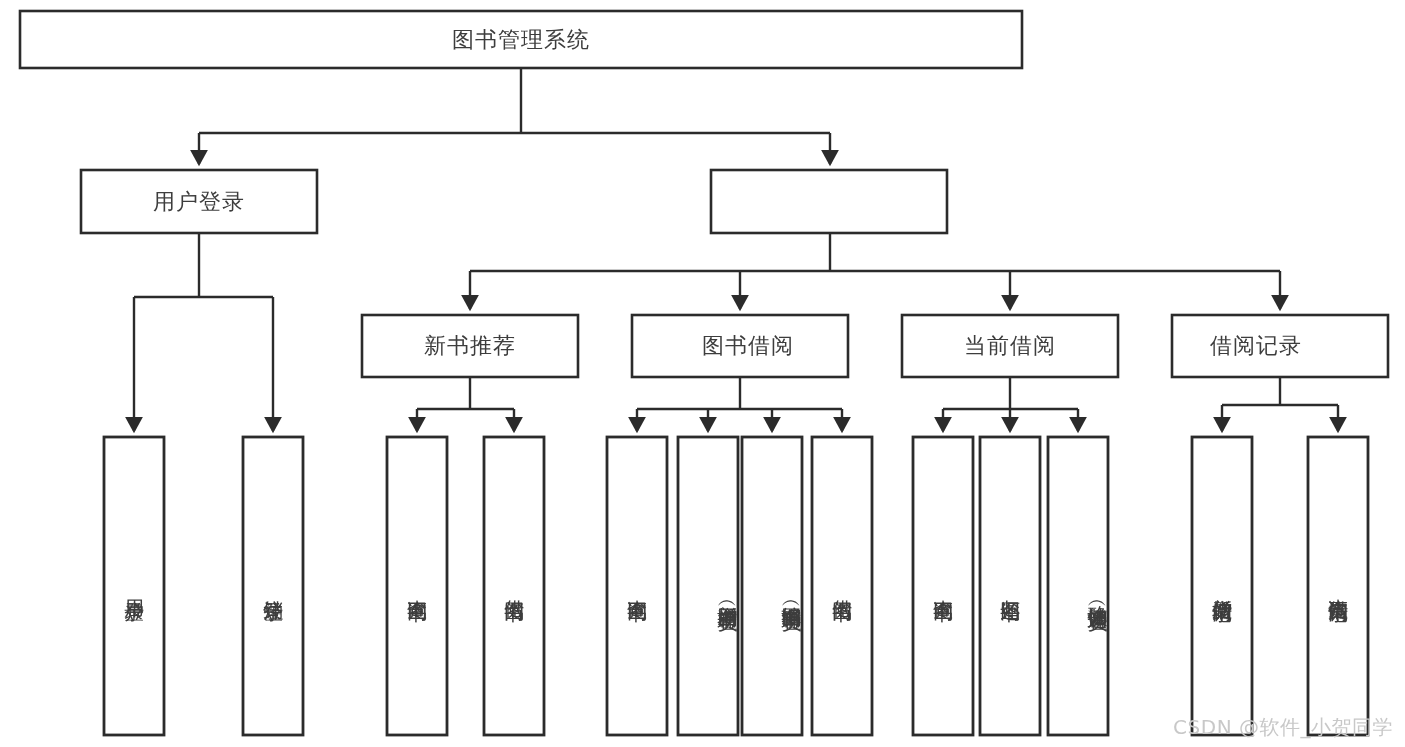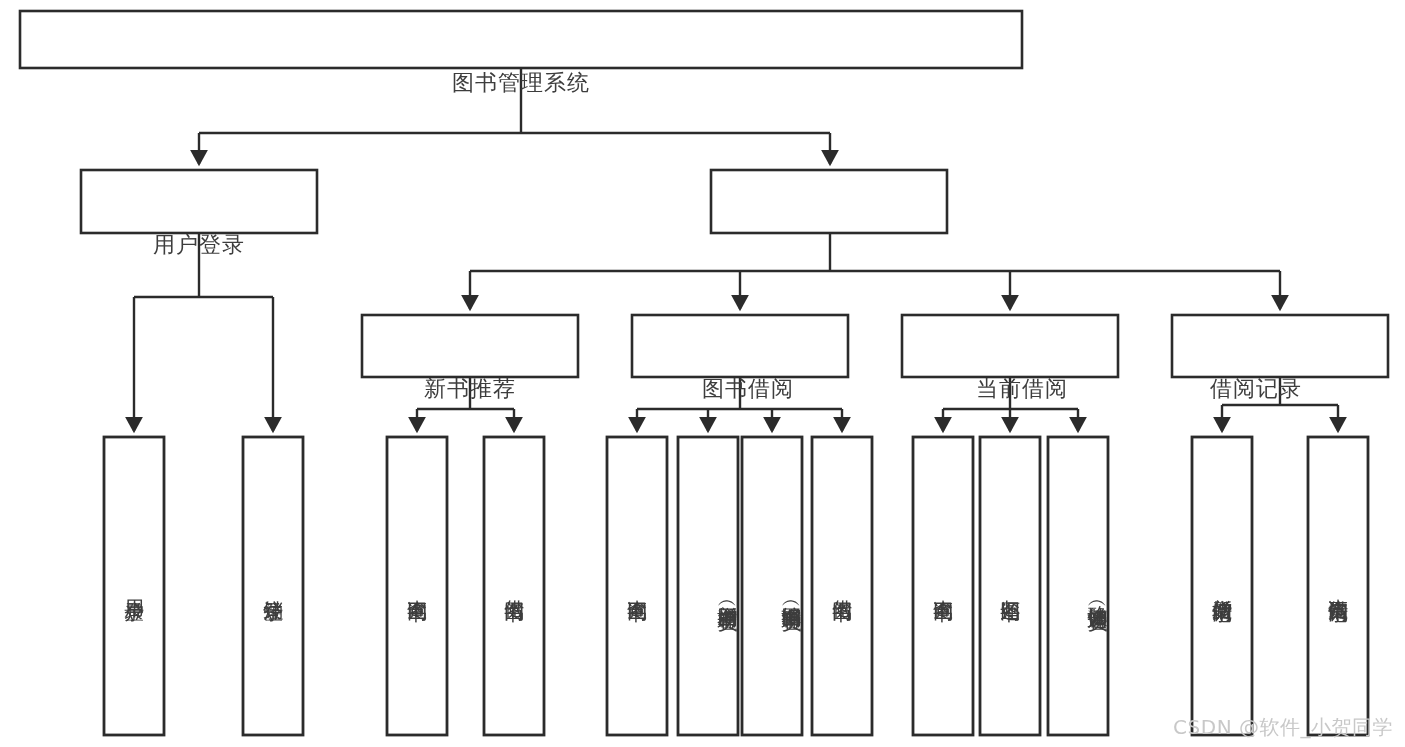--- a/index.html
+++ b/index.html
@@ -61,21 +61,20 @@
     position: absolute;
     display: flex;
     align-items: center;
     justify-content: center;
     font-size: 22px;
     color: #3d3d3d;
     letter-spacing: 1px;
     white-space: nowrap;
     pointer-events: none;
     font-family: Liberation Serif, serif;
-    margin-top: 43px;
   }
   .watermark {
     position: absolute;
     right: 12px;
     bottom: 6px;
     color: #c8c8c8;
     font-size: 20px;
     letter-spacing: 0.5px;
     font-family: "DejaVu Sans", "Liberation Sans", sans-serif;
     pointer-events: none;
@@ -175,21 +174,21 @@
     <rect class="node-box leaf" x="1192" y="437" width="60" height="298"></rect>
     <rect class="node-box leaf" x="1308" y="437" width="60" height="298"></rect>
   </svg>
 
   <div class="hlabel-wrap" style="left:20px; top:11px; width:1002px; height:57px;">图书管理系统</div>
 
   <div class="hlabel-wrap" style="left:81px; top:170px; width:236px; height:63px;">用户登录</div>
 
   <div class="hlabel-wrap" style="left:362px; top:315px; width:216px; height:62px;">新书推荐</div>
   <div class="hlabel-wrap" style="left:632px; top:315px; width:232px; height:62px;">图书借阅</div>
-  <div class="hlabel-wrap" style="left:902px; top:315px; width:216px; height:62px;padding-left:12px;">当前借阅</div>
+  <div class="hlabel-wrap" style="left:902px; top:315px; width:216px; height:62px;">当前借阅</div>
   <div class="hlabel-wrap" style="left:1148px; top:315px; width:216px; height:62px;">借阅记录</div>
 
   <div class="vlabel-wrap" style="left:104px; top:437px; width:60px; height:298px;">用户登录</div>
   <div class="vlabel-wrap" style="left:243px; top:437px; width:60px; height:298px;">注销登录</div>
 
   <div class="vlabel-wrap" style="left:387px; top:437px; width:60px; height:298px;">查询图书</div>
   <div class="vlabel-wrap" style="left:484px; top:437px; width:60px; height:298px;">借阅图书</div>
 
   <div class="vlabel-wrap" style="left:607px; top:437px; width:60px; height:298px;">查询图书</div>
   <div class="vlabel-wrap" style="left:678px; top:437px; width:60px; height:298px; align-items:flex-start; padding-top:8px;">新增图书（管理员）</div>

